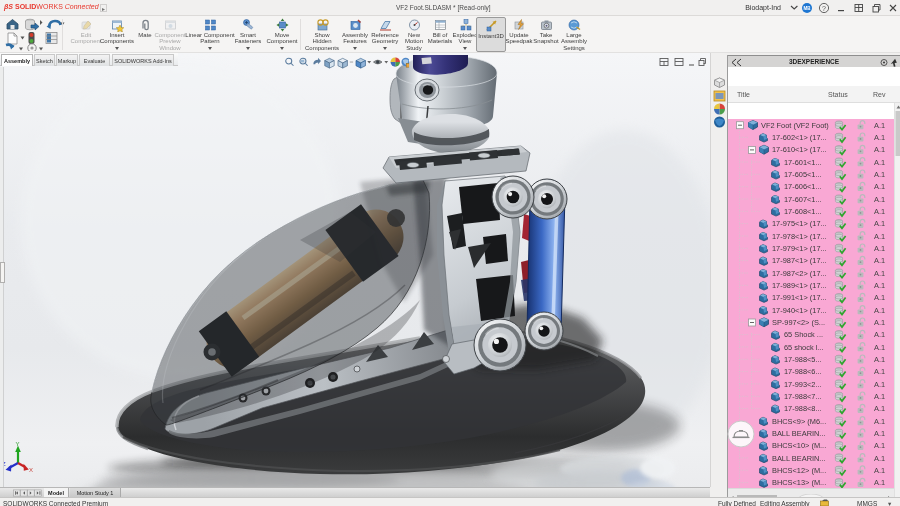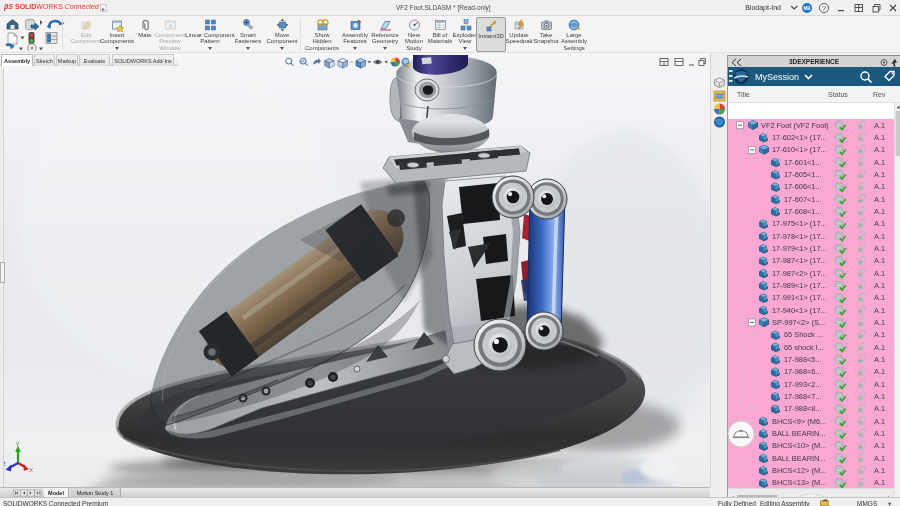--- a/index.html
+++ b/index.html
@@ -597,36 +597,20 @@
 <div id="rpanel">
  <div id="ptitle">3DEXPERIENCE
    <svg class="abs" style="left:2px;top:2px" width="14" height="9" viewBox="0 0 14 9">
         <path d="M6 1 L2 4.5 L6 8 M11 1 L7 4.5 L11 8" stroke="#333" stroke-width="1" fill="none"></path>
       </svg>
    <svg class="abs" style="left:152px;top:2px" width="20" height="9" viewBox="0 0 20 9">
         <circle cx="4" cy="4.5" r="3" fill="none" stroke="#444" stroke-width="0.9"></circle>
         <circle cx="4" cy="4.5" r="1.1" fill="#444"></circle>
         <path d="M14 1 l3 3 -2 1 2 3 -1.5 0.8 -2-3 -1.8 1.5z" fill="#333" transform="rotate(20 15 4)"></path>
       </svg>
- </div>
- <div id="psess">
-  <svg class="abs" style="left:0;top:0" width="172" height="19" viewBox="0 0 172 19">
-    <rect x="1" y="3" width="3.5" height="2" fill="#cfe0ec"></rect>
-        <rect x="1" y="8" width="3.5" height="2" fill="#cfe0ec"></rect>
-        <rect x="1" y="13" width="3.5" height="2" fill="#cfe0ec"></rect>
-    <circle cx="13" cy="9.5" r="7.5" fill="#0d2f4e"></circle>
-    <path d="M7 6 q6-4 12 0 q-1.5 8-6 9.5 q-4.5-1.5-6-9.5z" fill="#2e6e9e" opacity="0.9"></path>
-    <path d="M6.2 11 q7-3.5 13.6-1" stroke="#cfe3f2" stroke-width="1.6" fill="none"></path>
-    <text x="27" y="13" font-size="9" fill="#fff">MySession</text>
-    <path d="M77 8 l3.5 3.5 3.5-3.5" stroke="#fff" stroke-width="1.6" fill="none"></path>
-    <circle cx="137" cy="9" r="4" fill="none" stroke="#fff" stroke-width="1.4"></circle>
-    <line x1="140" y1="12" x2="143.5" y2="15.5" stroke="#fff" stroke-width="1.6"></line>
-    <path d="M157 9.5 l5-5 h4 v4 l-5 5z" fill="none" stroke="#fff" stroke-width="1.3"></path>
-    <circle cx="164.5" cy="6.3" r="0.9" fill="#fff"></circle>
-  </svg>
  </div>
  <div id="phead">
    <span class="abs" style="left:9px;top:5px">Title</span>
    <span class="abs" style="left:100px;top:5px">Status</span>
    <span class="abs" style="left:145px;top:5px">Rev</span>
  </div>
  <div id="ptree"><svg width="166" height="385" viewBox="0 0 166 385" font-family="Liberation Sans, sans-serif">
         <defs>
 <g id="tASM">
             <path d="M5 0.5 L9.5 2.5 V7 L5 9.5 L0.5 7 V2.5z" fill="#2e6da0" stroke="#1b4567" stroke-width="0.7"></path>

